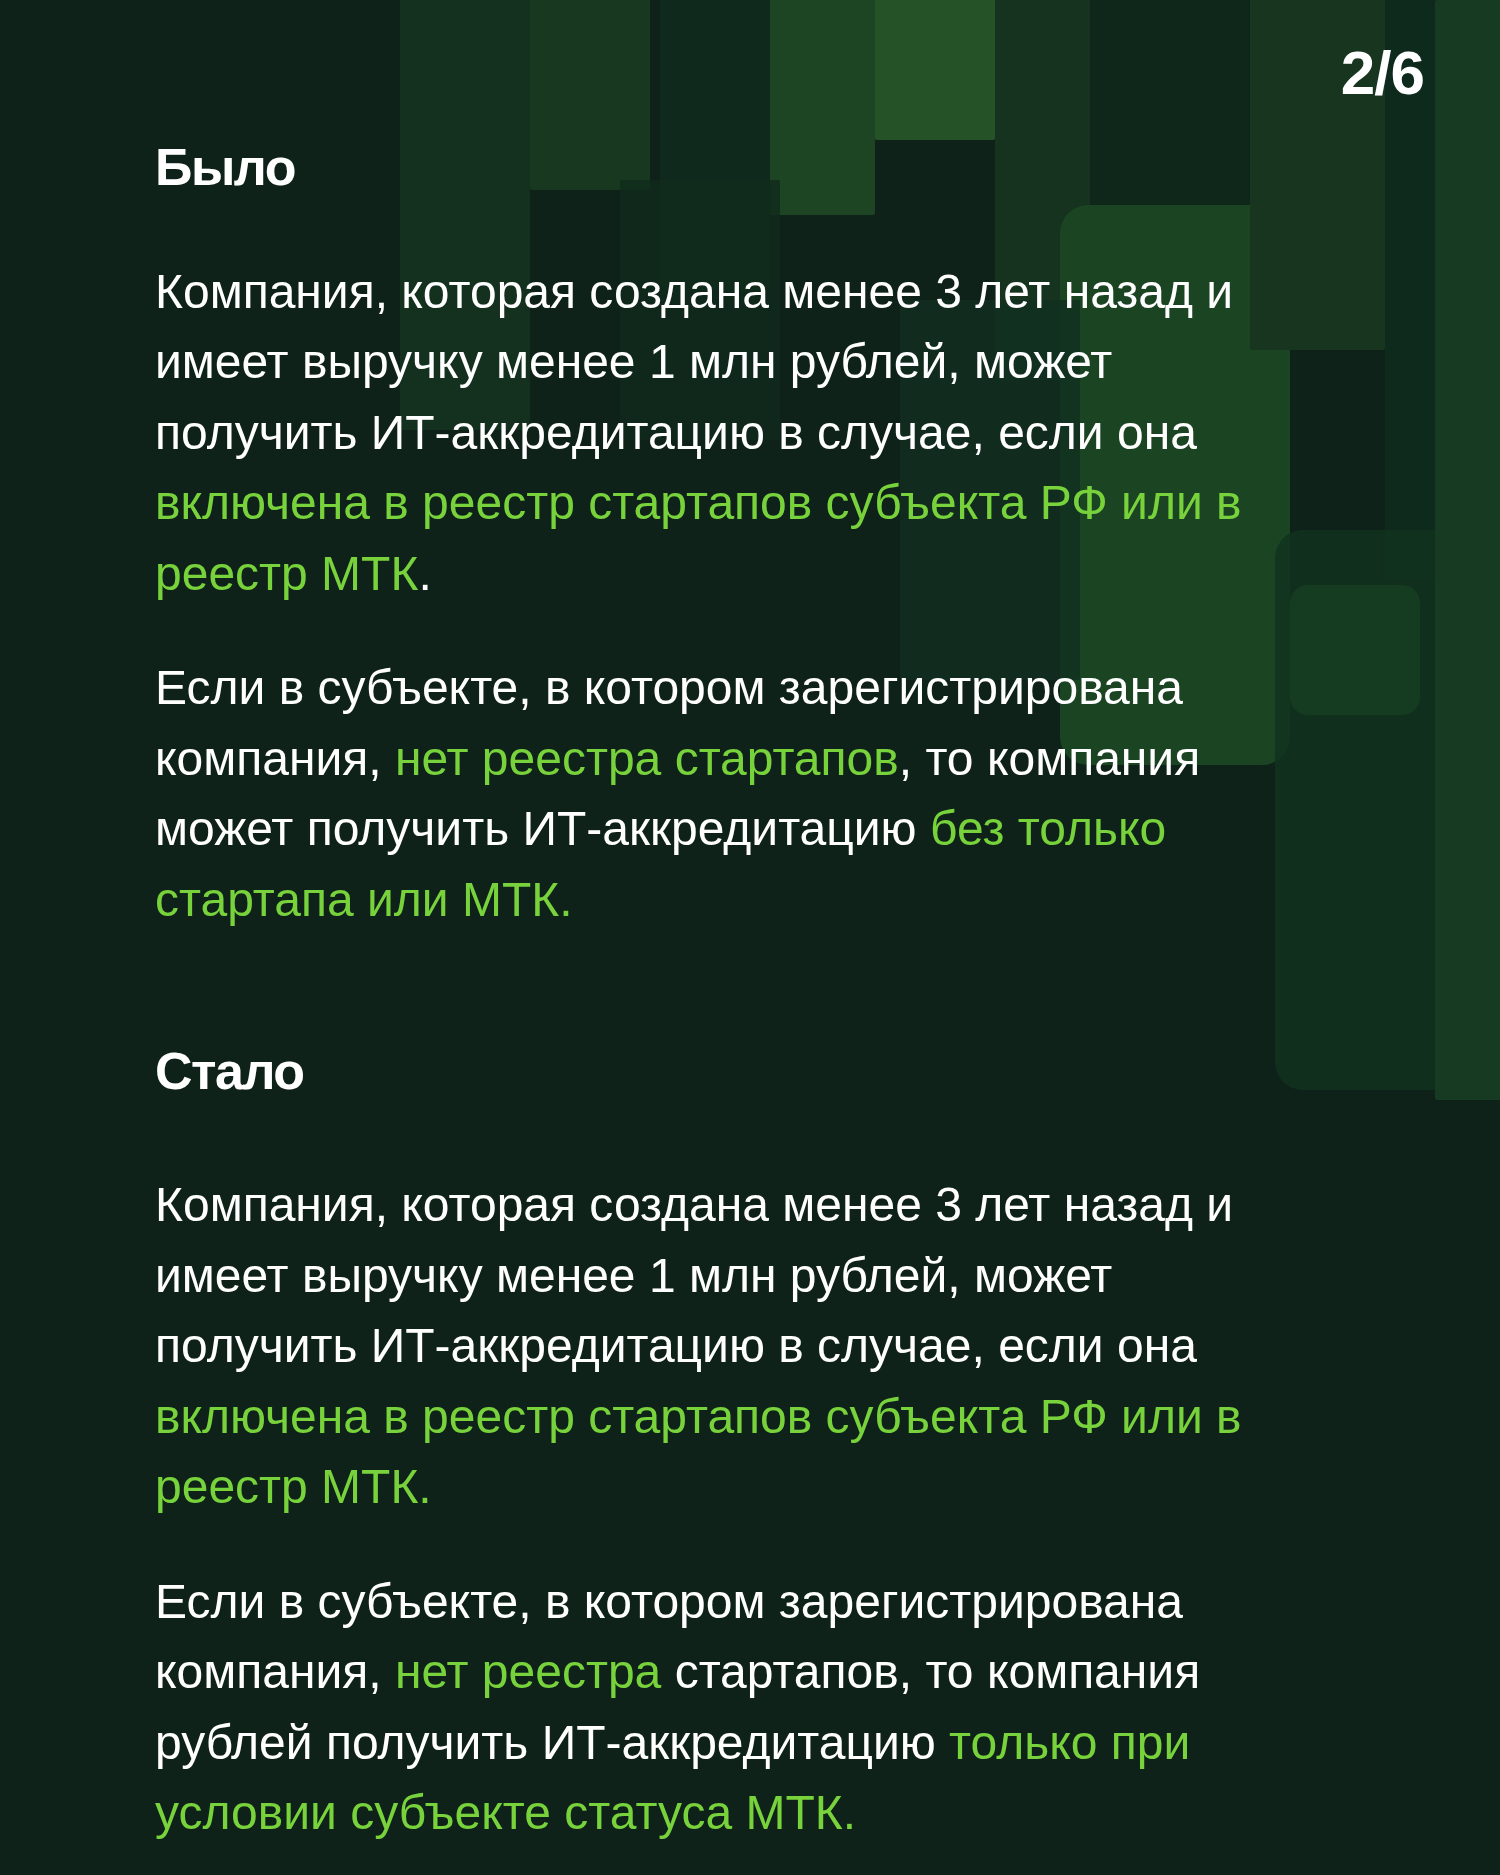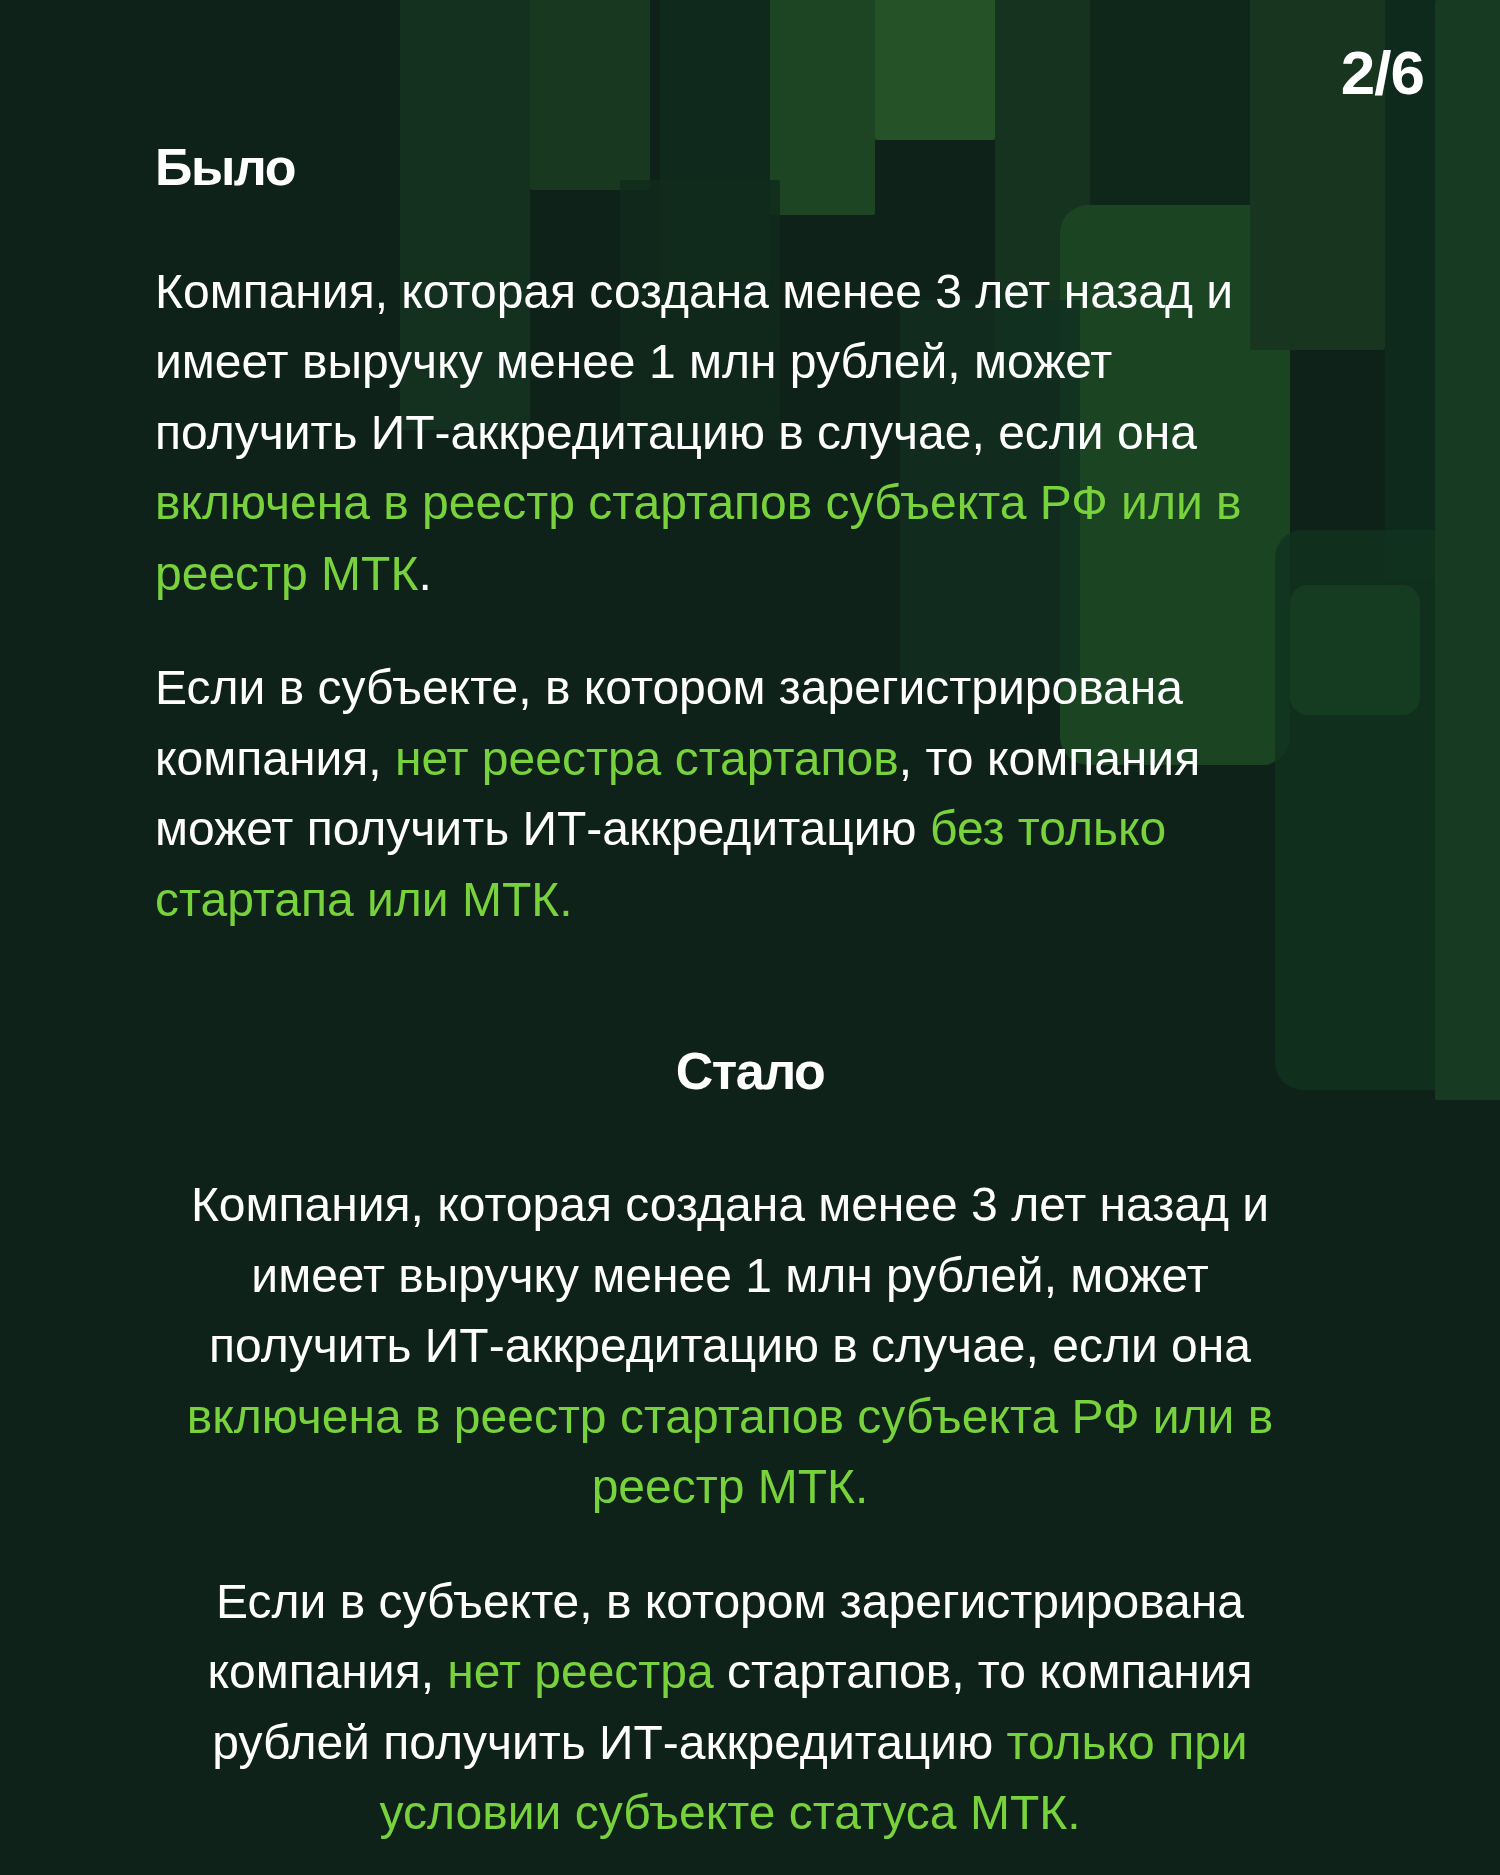--- a/index.html
+++ b/index.html
@@ -68,21 +68,21 @@
   h1 {
     margin: 0;
     font-size: 52px;
     font-weight: 700;
     letter-spacing: -1.5px;
     line-height: 1.05;
     color: #ffffff;
   }
 
   .section-first h1 { margin-bottom: 62px; }
-  .section-second { margin-top: 108px; text-align: center; }
+  .section-second { margin-top: 108px; }
   .section-second h1 { margin-bottom: 72px; }
 
   p {
     margin: 0 0 44px 0;
     font-size: 48px;
     line-height: 1.47;
     color: #ffffff;
     font-weight: 400;
     max-width: 1150px;
   }

